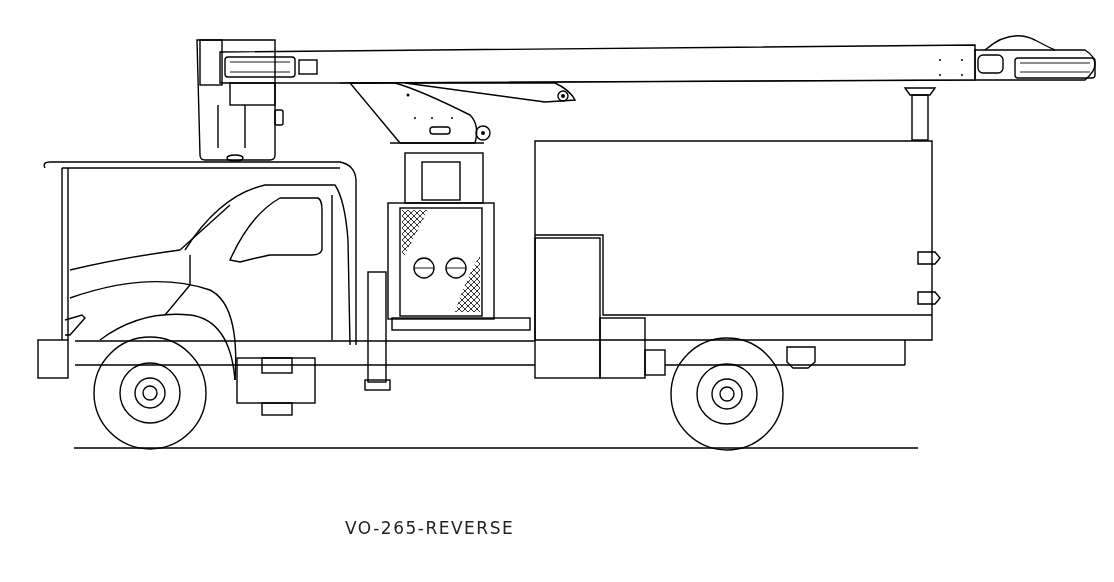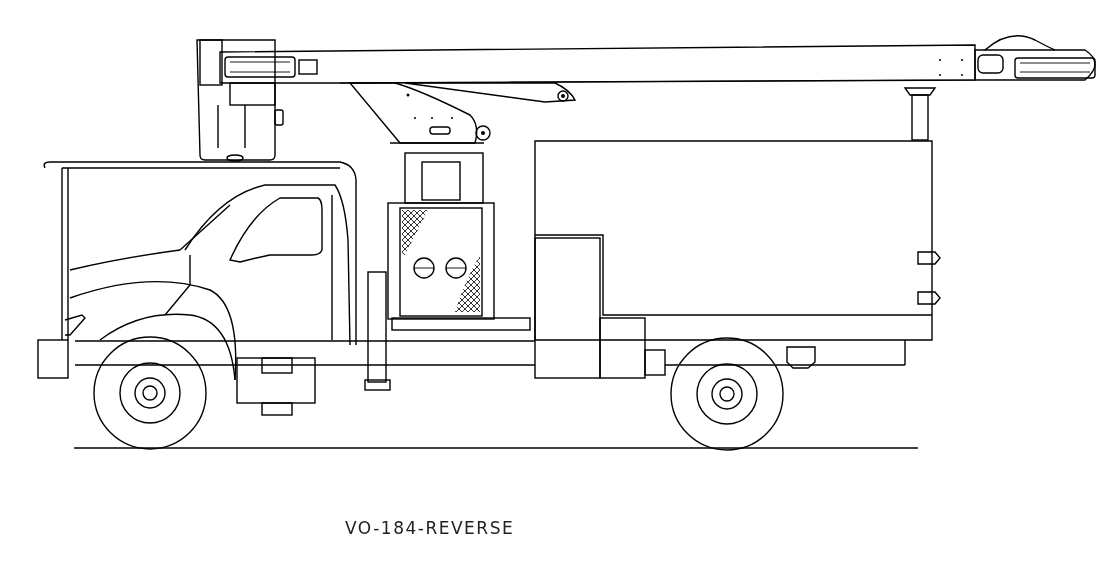--- a/index.html
+++ b/index.html
@@ -145,13 +145,13 @@
     <circle class="ln" cx="150" cy="393" r="7"></circle>
   </g>
   <g>
     <circle class="ln" cx="727" cy="394" r="56"></circle>
     <circle class="ln" cx="727" cy="394" r="30"></circle>
     <circle class="ln" cx="727" cy="394" r="15"></circle>
     <circle class="ln" cx="727" cy="394" r="7"></circle>
   </g>
 </svg>
 
-<div class="caption">VO-184-REVERSE</div>
+<div class="caption">VO-265-REVERSE</div>
 
 </body></html>

